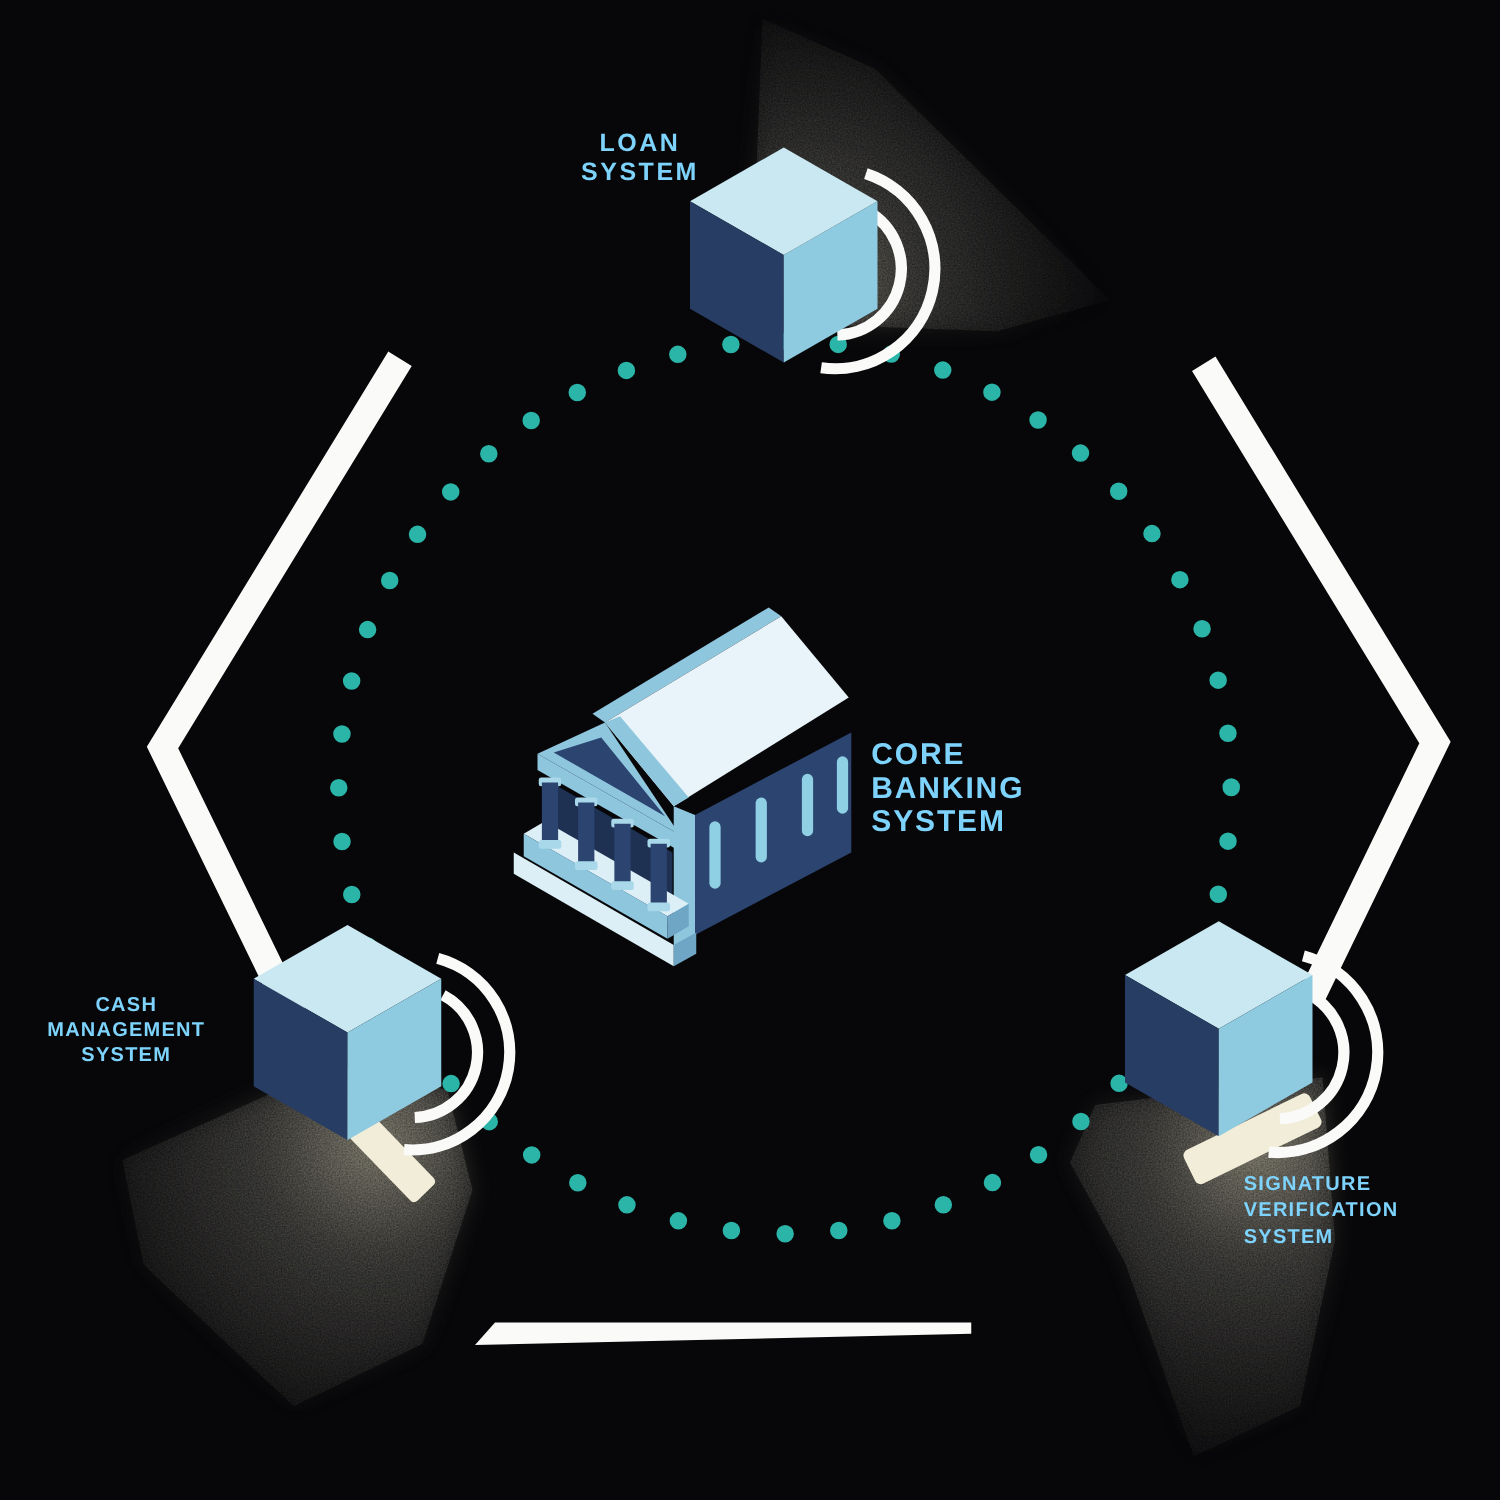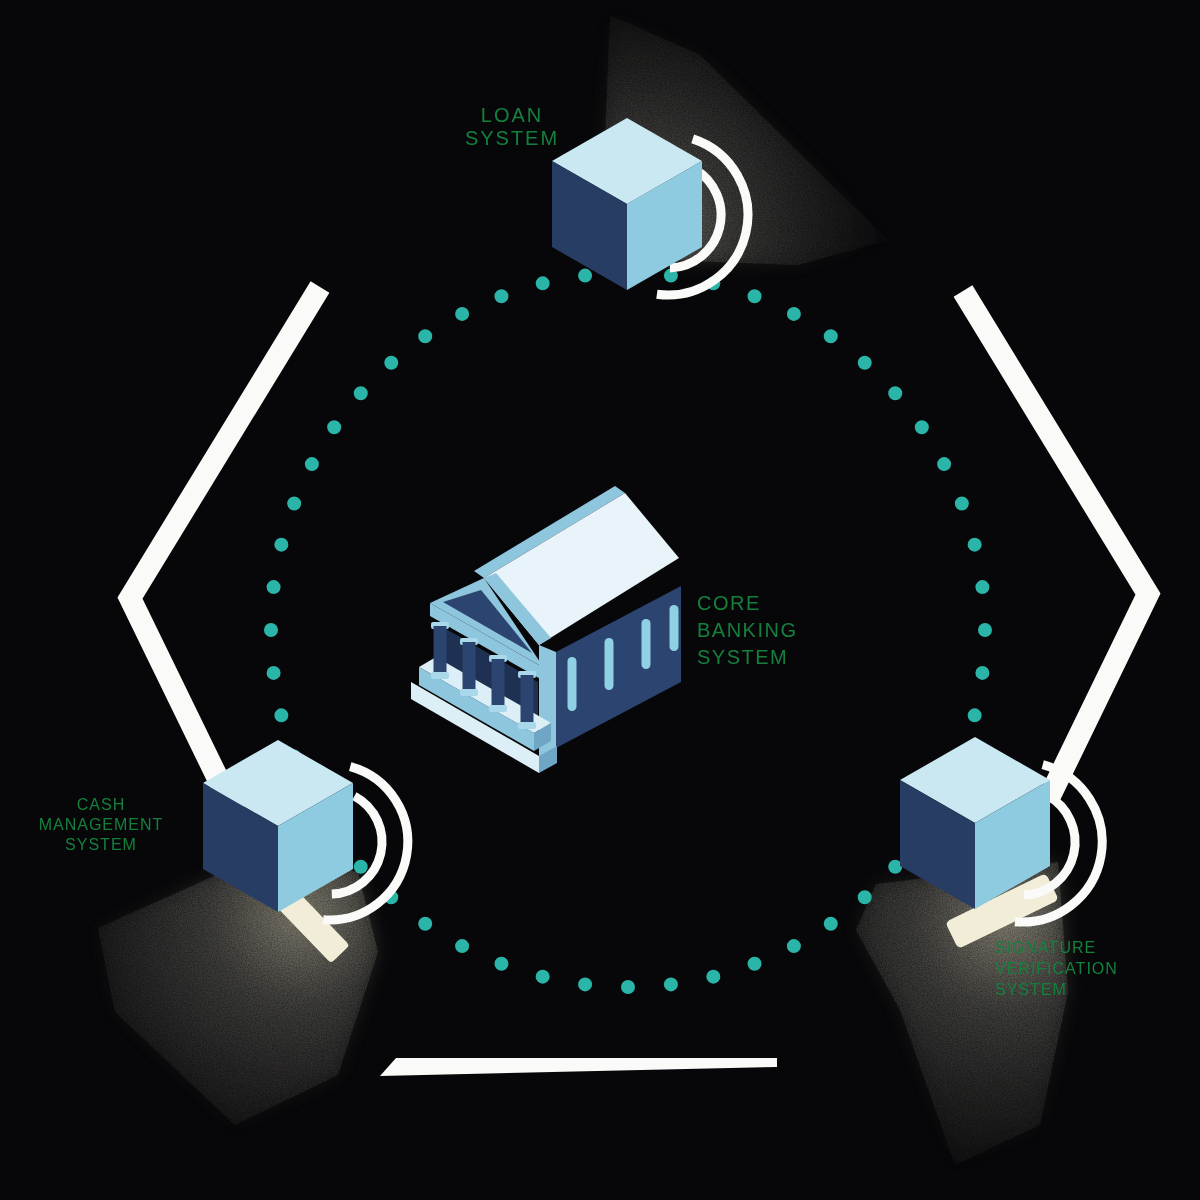--- a/index.html
+++ b/index.html
@@ -3,27 +3,27 @@
 <meta charset="utf-8">
 <style>
   html,body{margin:0;padding:0;background:#050506;}
   .stage{
     position:relative;width:1200px;height:1200px;overflow:hidden;
     background:#070709;
     font-family:"Liberation Sans", sans-serif;
   }
   .stage svg{position:absolute;left:0;top:0;}
   .label{
-    position:absolute;color:#15803d;font-weight:normal;
+    position:absolute;color:#7dd3fc;font-weight:bold;
     white-space:pre-line;z-index:5;
   }
   .label-loan{left:412px;top:104px;width:200px;text-align:center;
     font-size:20px;line-height:23px;letter-spacing:2px;}
   .label-core{left:697px;top:590px;width:220px;text-align:left;
-    font-size:20px;line-height:27px;letter-spacing:1.5px;}
+    font-size:24px;line-height:27px;letter-spacing:1.5px;}
   .label-cash{left:20px;top:795px;width:162px;text-align:center;
     font-size:16px;line-height:20px;letter-spacing:1px;}
   .label-signature{left:995px;top:937px;width:220px;text-align:left;
     font-size:16px;line-height:21px;letter-spacing:1px;}
 </style>
 </head>
 <body>
 
 <div class="stage">
   <svg width="1200" height="1200" viewBox="0 0 1200 1200">

